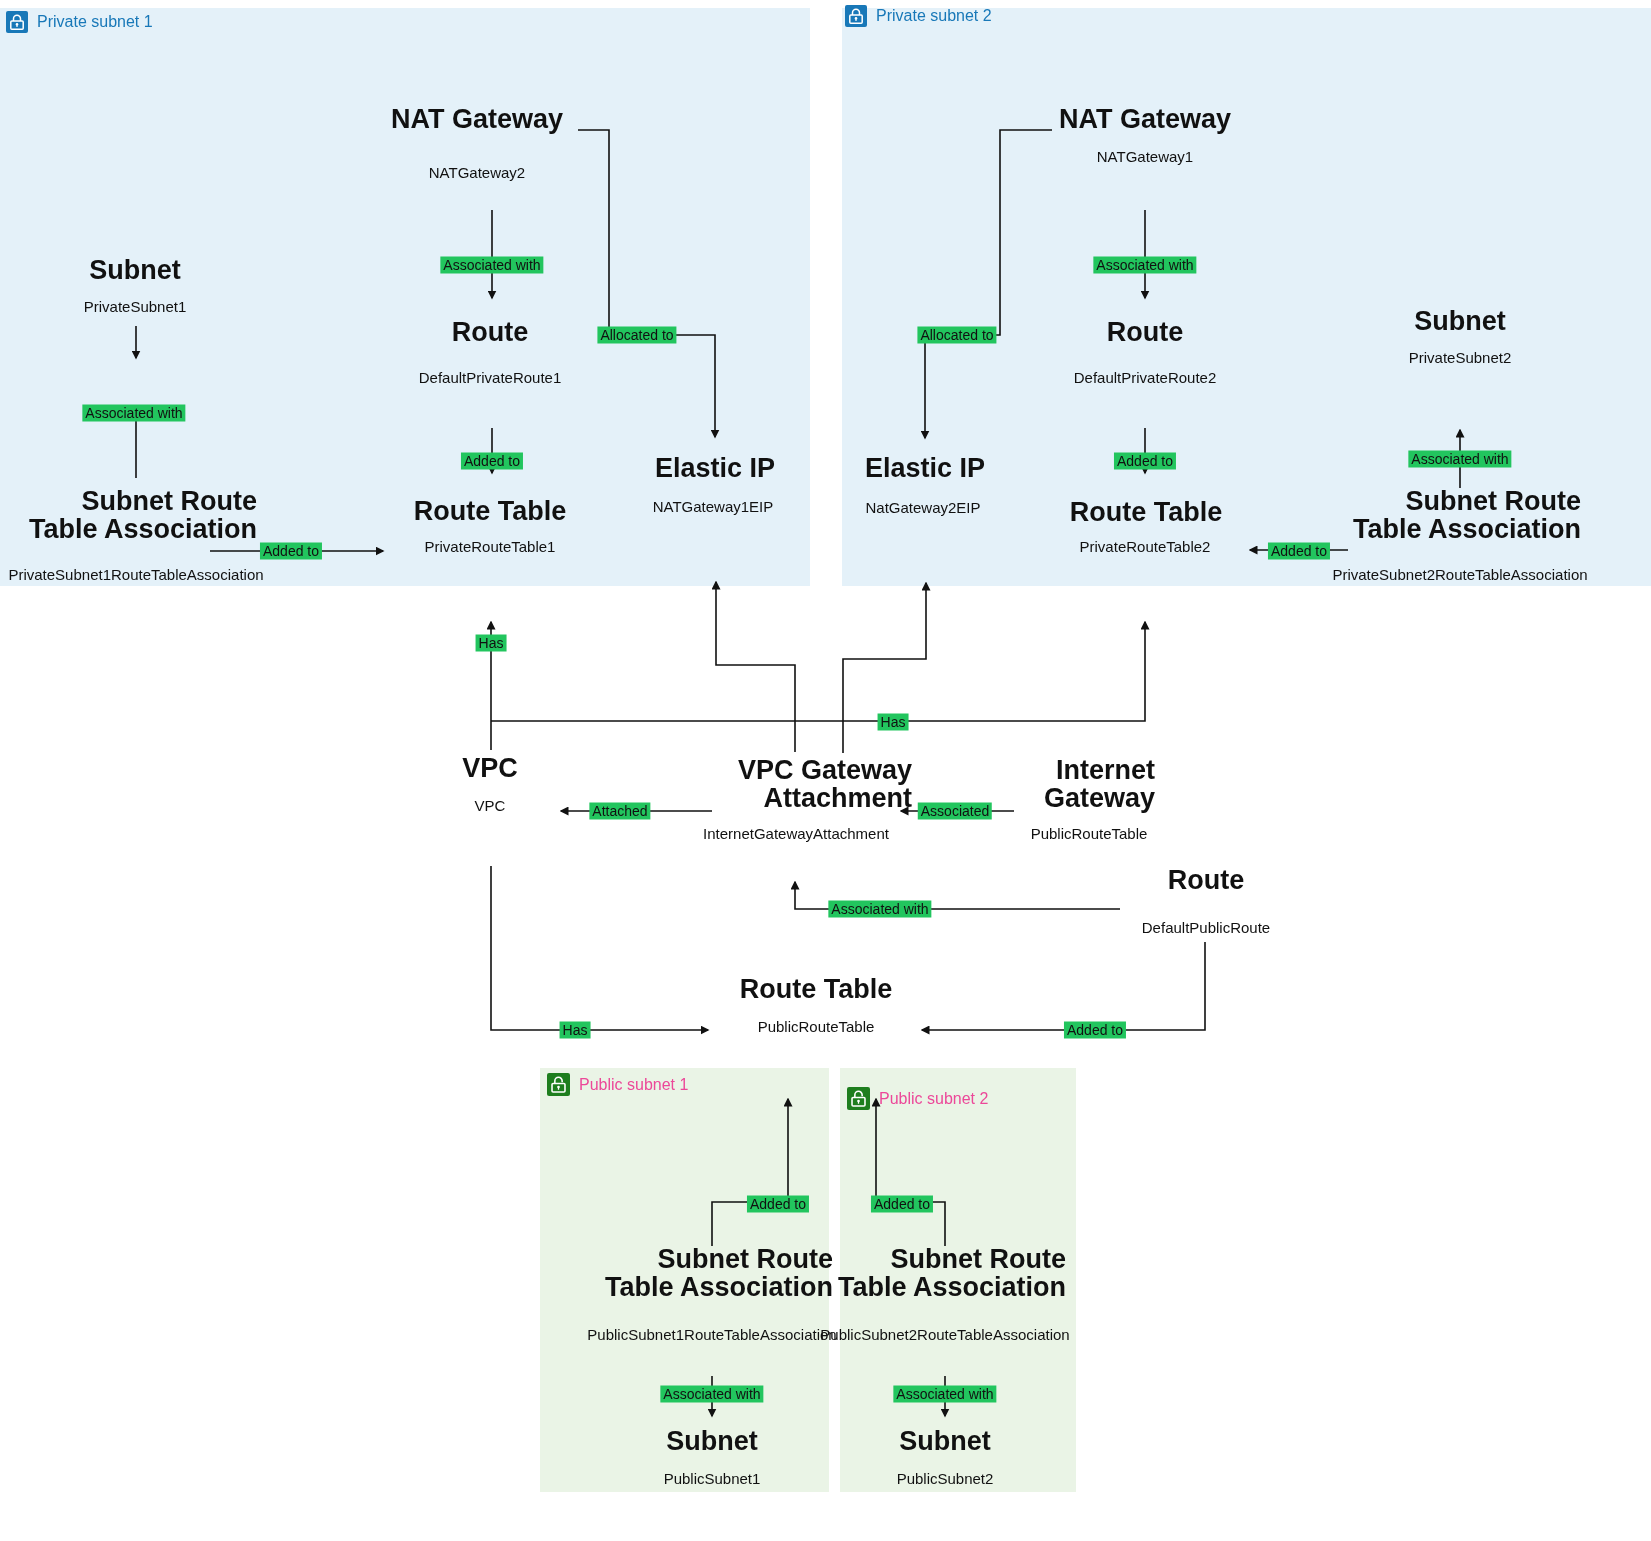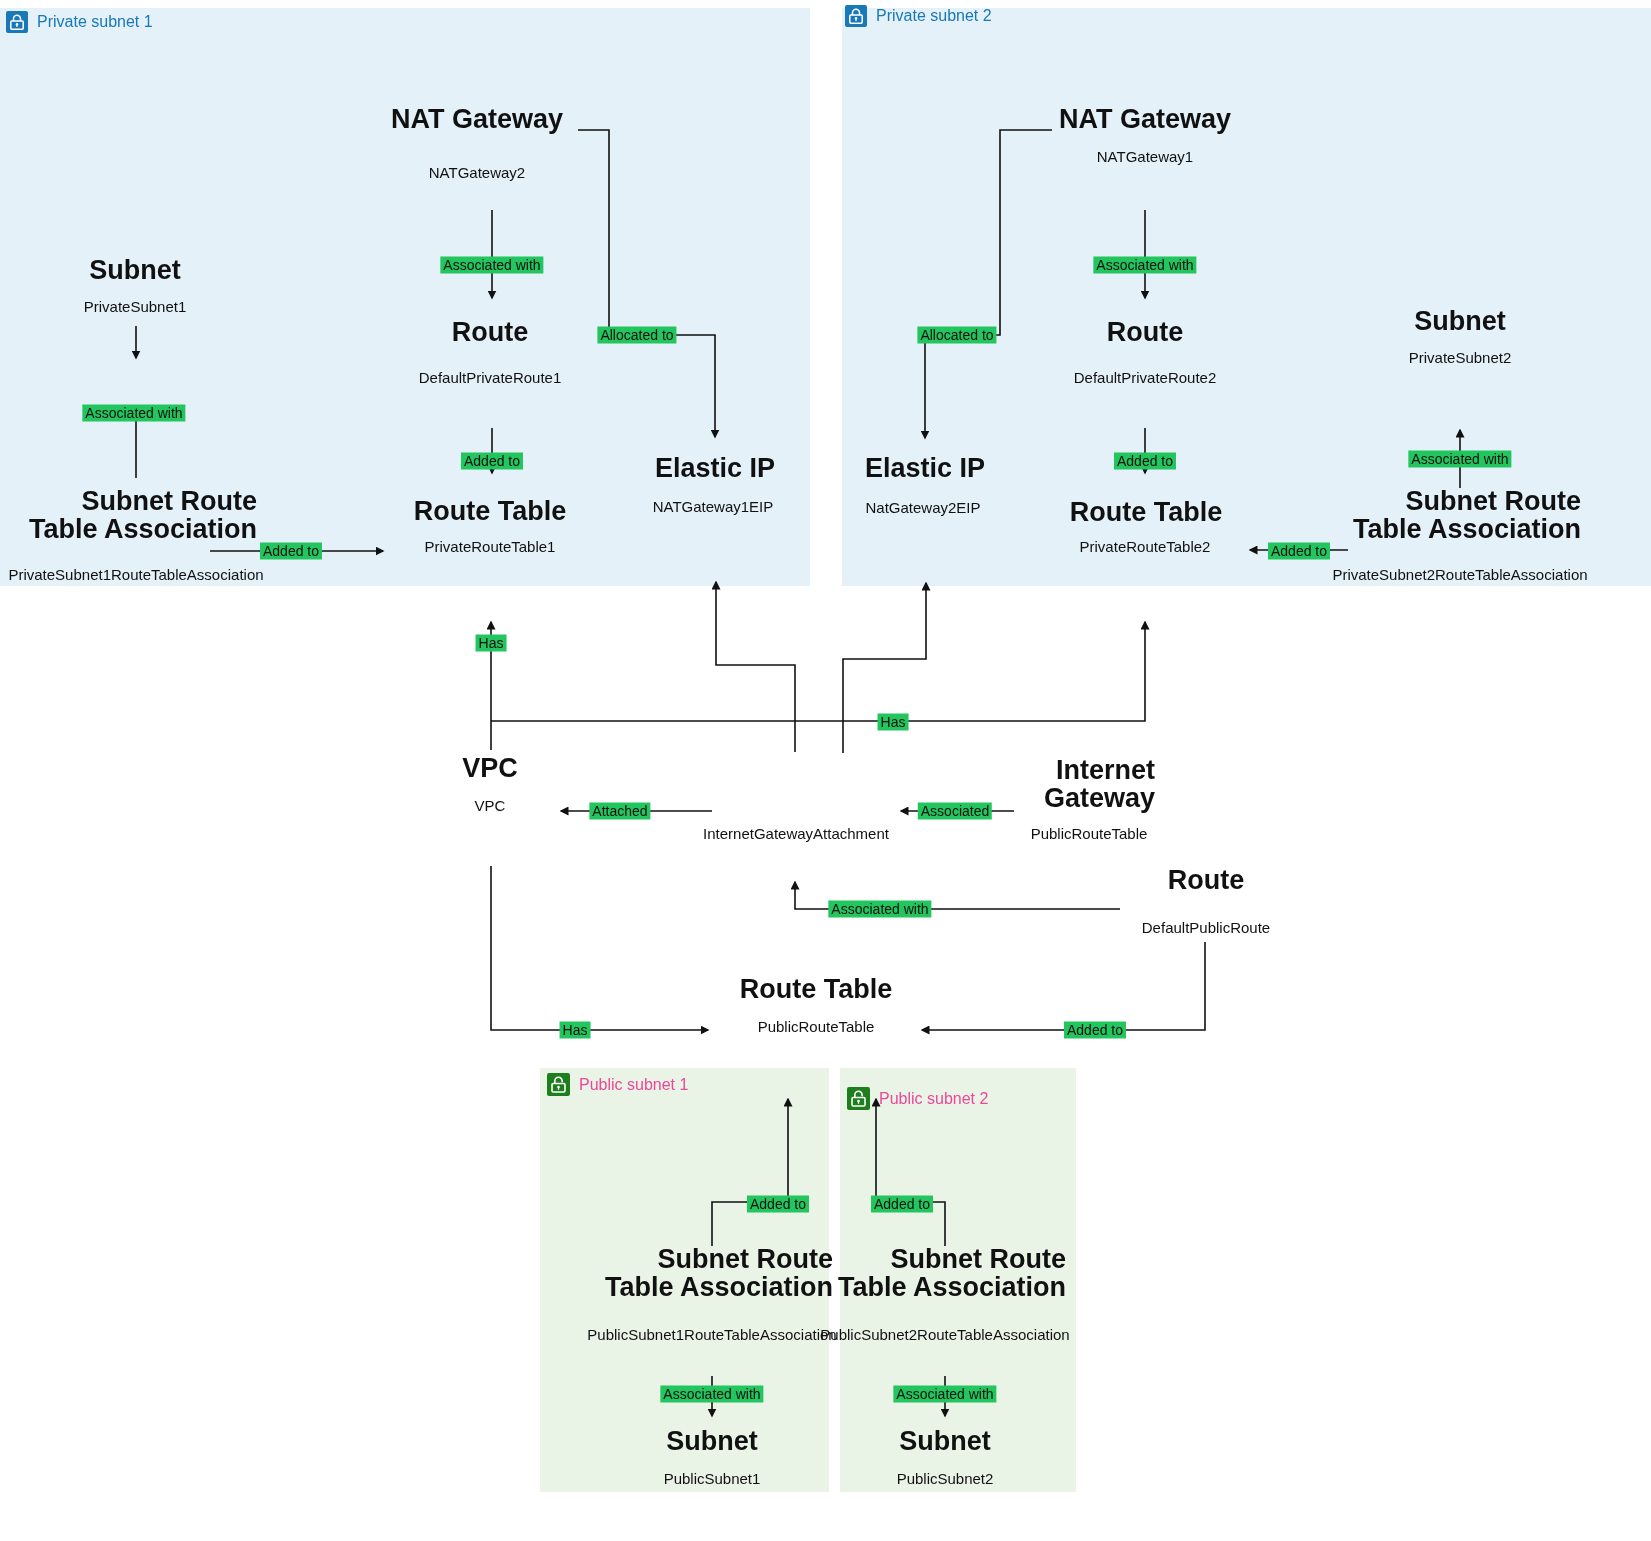--- a/index.html
+++ b/index.html
@@ -159,20 +159,21 @@
 
   <div class="node-title" style="left:1146px; top:498px;">Route Table</div>
   <div class="node-sub" style="left:1145px; top:538px;">PrivateRouteTable2</div>
 
   <div class="node-title wrap" style="left:1460px; top:487px; width:242px;">Subnet Route Table Association</div>
   <div class="node-sub" style="left:1460px; top:566px;">PrivateSubnet2RouteTableAssociation</div>
 
   <div class="node-title" style="left:490px; top:754px;">VPC</div>
   <div class="node-sub" style="left:490px; top:797px;">VPC</div>
 
+  <div class="node-title wrap" style="left:796px; top:756px; width:232px;">VPC Gateway Attachment</div>
   <div class="node-sub" style="left:796px; top:825px;">InternetGatewayAttachment</div>
 
   <div class="node-title wrap" style="left:1089px; top:756px; width:132px;">Internet Gateway</div>
   <div class="node-sub" style="left:1089px; top:825px;">PublicRouteTable</div>
 
   <div class="node-title" style="left:1206px; top:866px;">Route</div>
   <div class="node-sub" style="left:1206px; top:919px;">DefaultPublicRoute</div>
 
   <div class="node-title" style="left:816px; top:975px;">Route Table</div>
   <div class="node-sub" style="left:816px; top:1018px;">PublicRouteTable</div>

